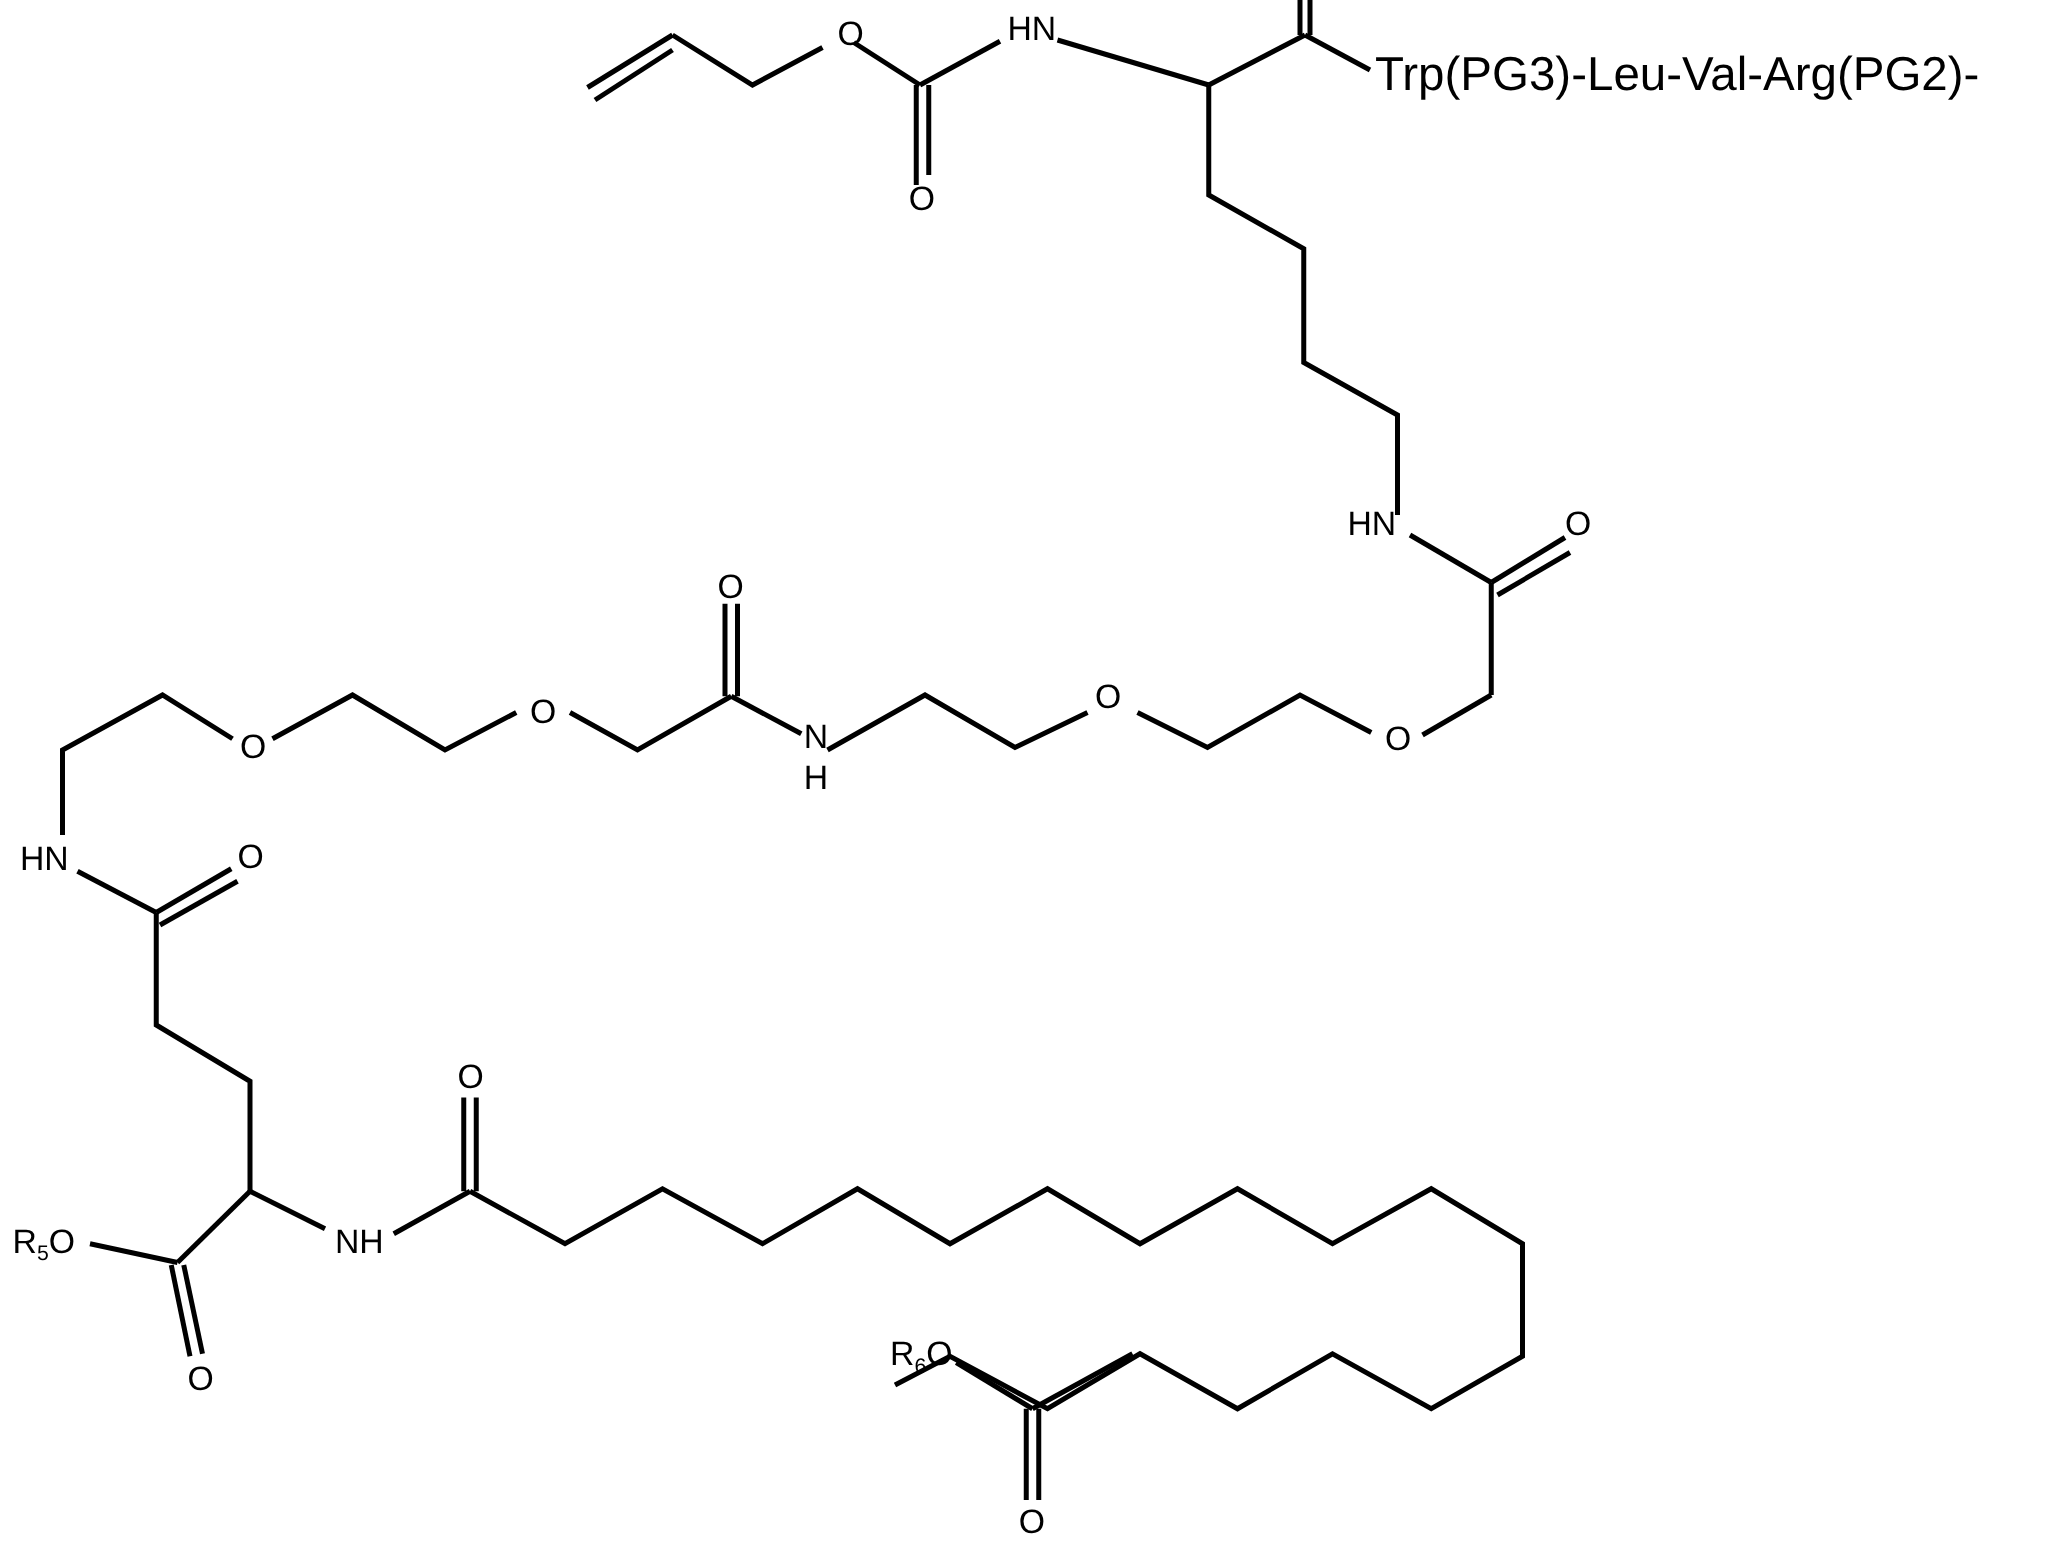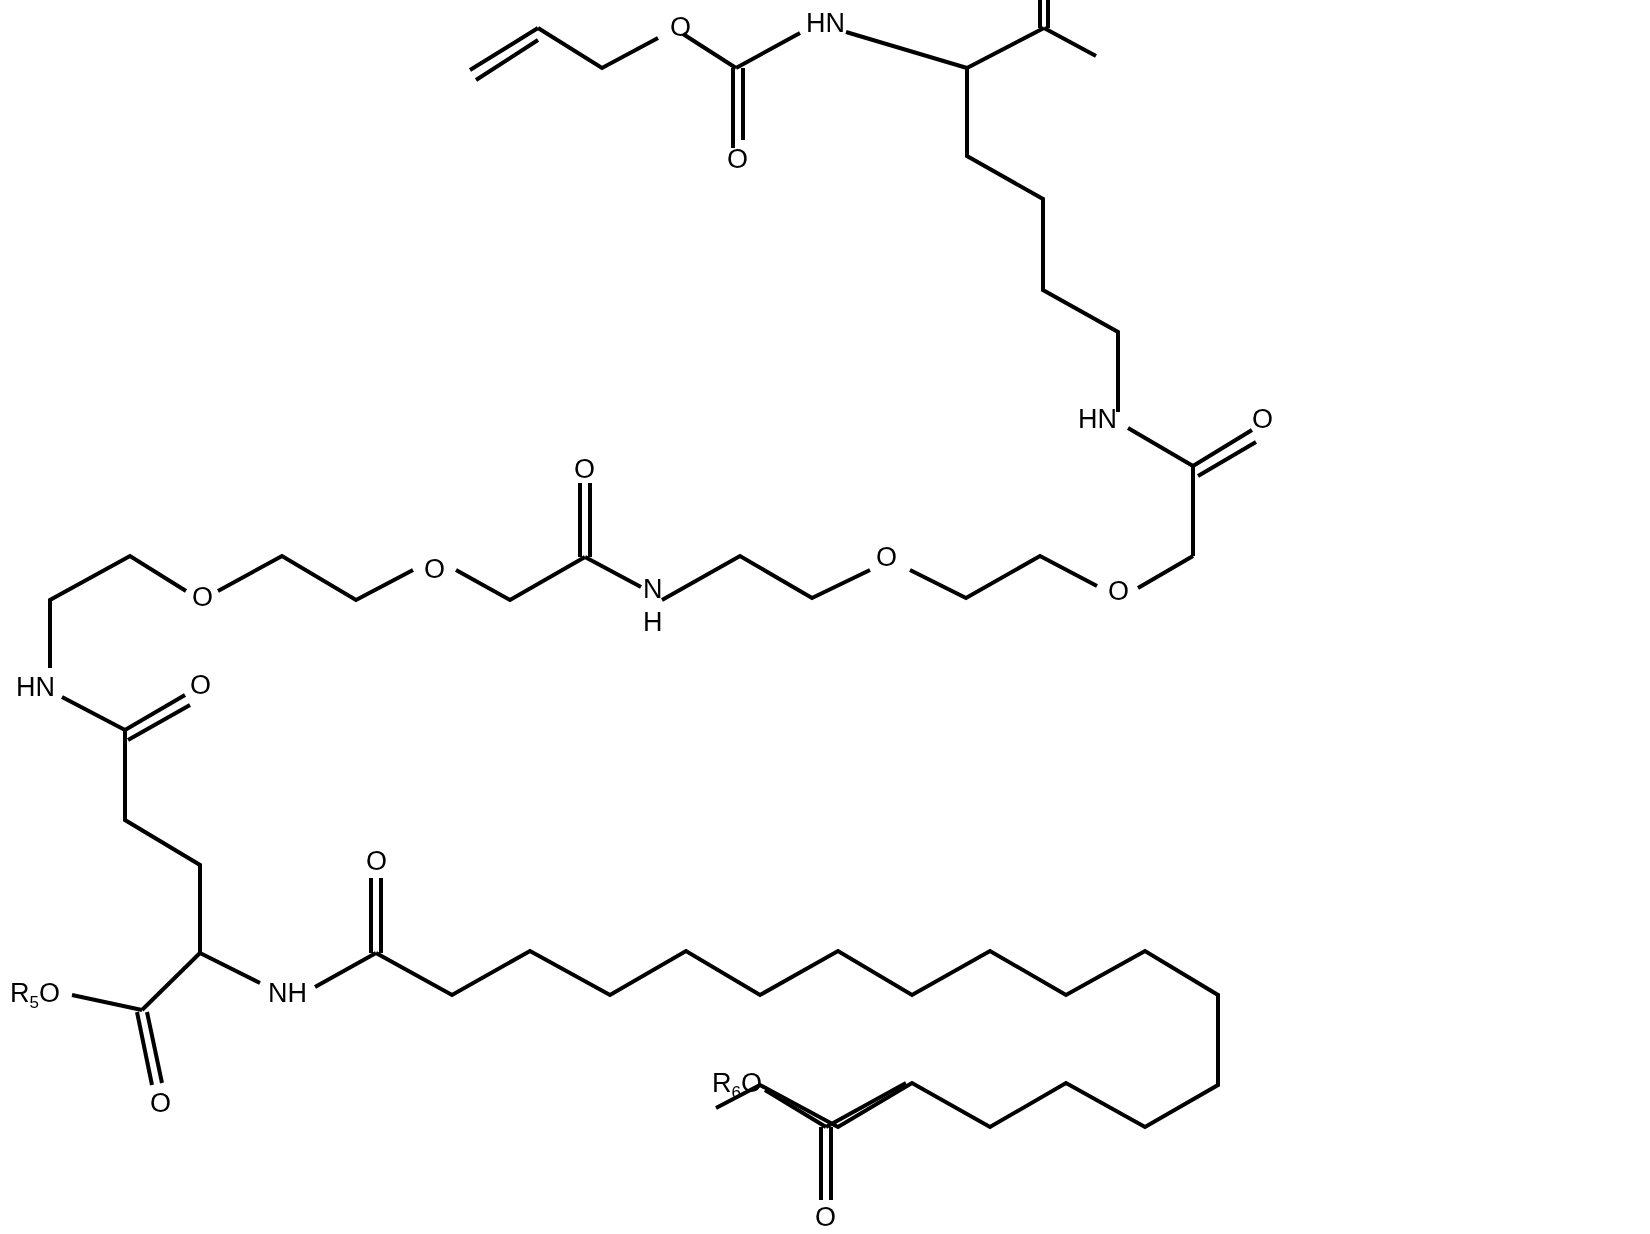--- a/index.html
+++ b/index.html
@@ -164,13 +164,14 @@
     <line class="bond" x1="821" y1="1127" x2="821" y2="1200"></line>
     <line class="bond" x1="831" y1="1127" x2="831" y2="1200"></line>
   </g>
   <text class="atom" x="712" y="1092">
     <tspan>R</tspan><tspan class="atom-sub" dy="6">6</tspan><tspan dy="-6">O</tspan>
   </text>
   <text class="atom" x="815" y="1226">O</text>
 </svg>
 
 <div class="seq">
+  <div>Trp(PG3)-Leu-Val-Arg(PG2)-</div>
 </div>
 
 </body></html>

